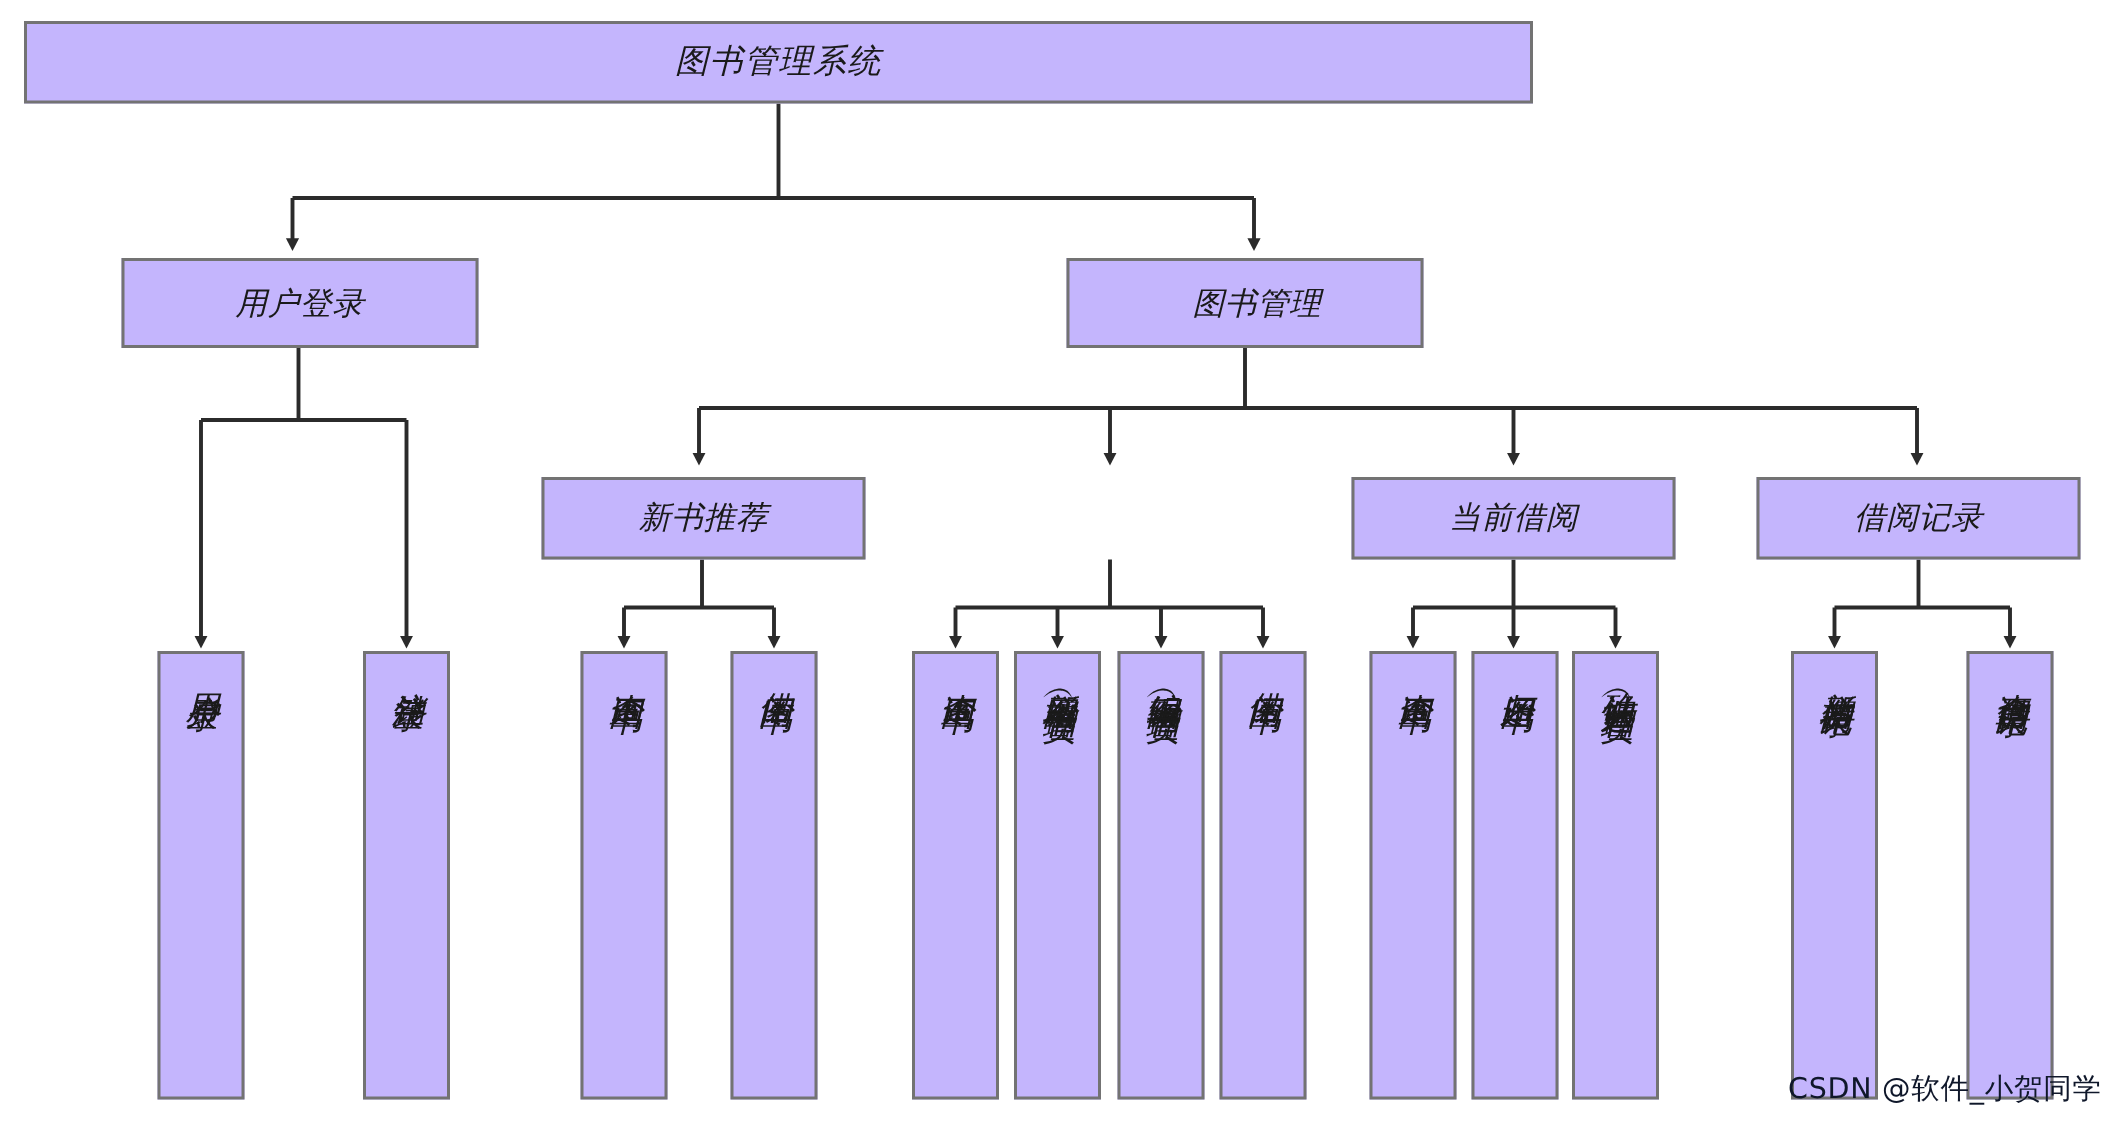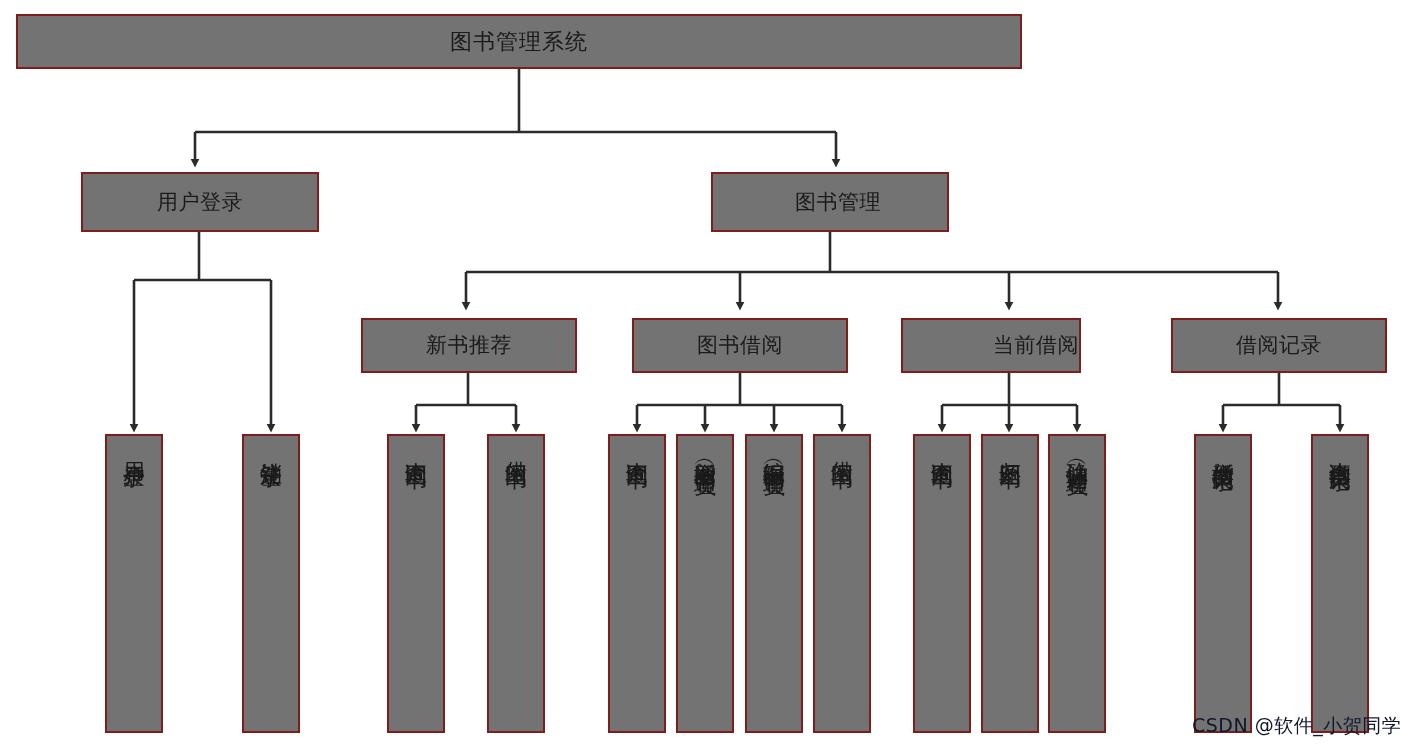--- a/index.html
+++ b/index.html
@@ -22,27 +22,28 @@
     position: absolute;
     left: 0;
     top: 0;
     width: 1405px;
     height: 747px;
     pointer-events: none;
   }
   .node {
     position: absolute;
     box-sizing: border-box;
-    background: #737373;
-    border: 2px solid #7f1d1d;
+    background: #c4b5fd;
+    border: 2px solid #737373;
     display: flex;
     align-items: center;
     justify-content: center;
     color: #1a1a1a;
     z-index: 2;
+    font-style: italic;
   }
   .node-label {
     display: block;
     text-align: center;
     line-height: 1.18;
     white-space: nowrap;
   }
   
   .node.horiz .node-label {
     font-size: 21px;
@@ -142,25 +143,22 @@
   </div>
 
   <div class="node horiz" style="left:711px; top:172px; width:238px; height:60px;padding-left:16px;">
     <span class="node-label">图书管理</span>
   </div>
 
   <div class="node horiz" style="left:361px; top:318px; width:216px; height:55px;align-items:center;">
     <span class="node-label">新书推荐</span>
   </div>
 
-  <div class="node horiz" style="left:632px; top:318px; width:216px; height:55px;">
-    <span class="node-label">图书借阅</span>
-  </div>
-
-  <div class="node horiz" style="left:901px; top:318px; width:180px; height:55px;justify-content:flex-end;">
+
+  <div class="node horiz" style="left:901px; top:318px; width:216px; height:55px;">
     <span class="node-label">当前借阅</span>
   </div>
 
   <div class="node horiz" style="left:1171px; top:318px; width:216px; height:55px;">
     <span class="node-label">借阅记录</span>
   </div>
 
   <div class="node vert center" style="left:105px; top:434px; width:58px; height:299px;">
     <span class="node-label">用户登录</span>
   </div>

